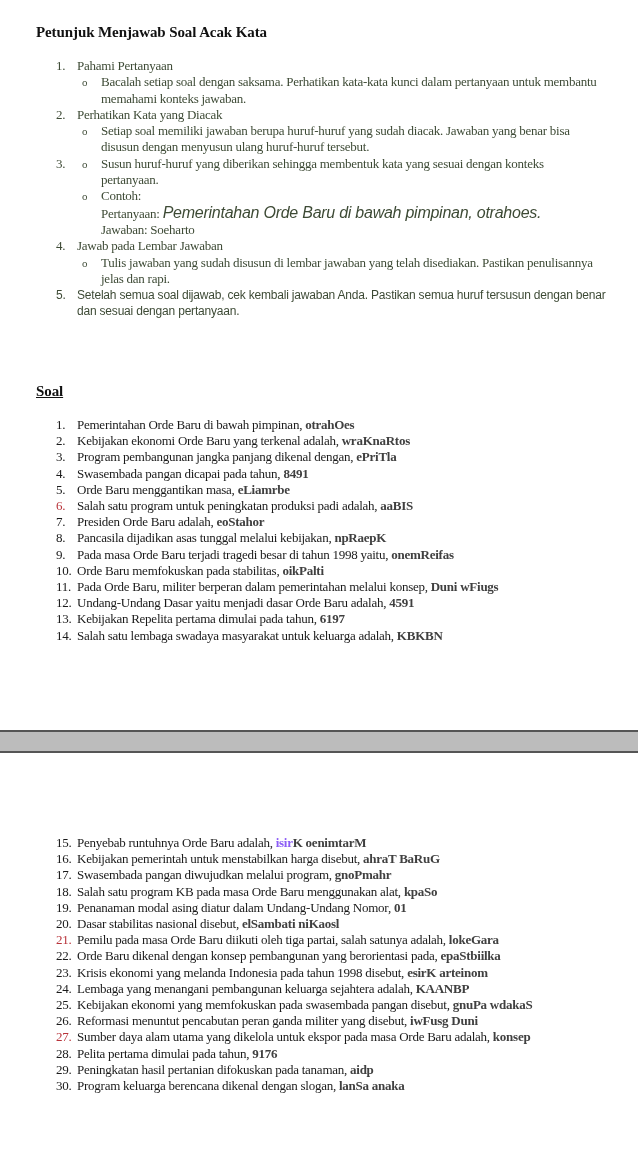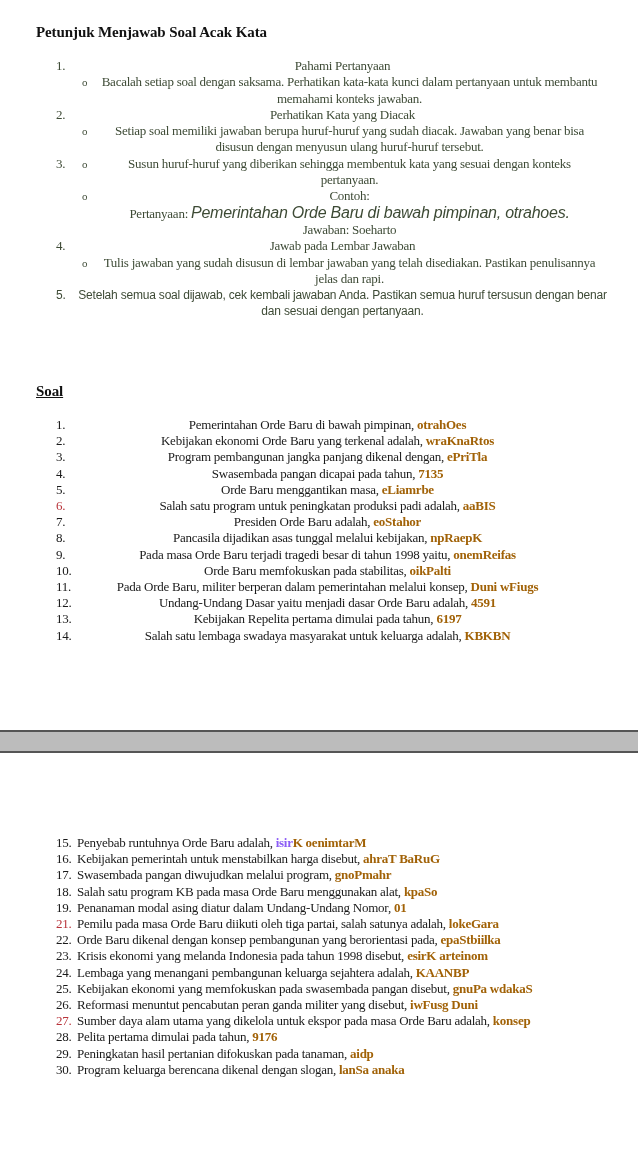--- a/index.html
+++ b/index.html
@@ -13,21 +13,21 @@
       position: relative;
       overflow: hidden;
       font-family: "Liberation Serif", serif;
     }
     .page {
       position: absolute;
       left: 0;
       width: 638px;
       background: #ffffff;
     }
-    #page1 { top: 0; height: 730px; text-align: center; }
+    #page1 { top: 0; height: 730px; }
     #page2 { top: 753px; height: 406px; padding-left: 32px; }
 
     .heading {
       position: absolute;
       left: 36px;
       font-weight: bold;
       font-size: 15px;
       color: #111111;
       margin: 0;
       letter-spacing: -0.1px;
@@ -98,21 +98,21 @@
       padding-right: 60px;
     }
     .q .num {
       position: absolute;
       left: 56px;
       top: 0;
     }
     .q .num.red-num { color: #b8333a; }
     .ans {
       font-weight: bold;
-      color: #a16207;
+      color: #404040;
     }
     .ans-black {
       font-weight: bold;
       color: #8b5cf6;
     }
 
     
     #page-break {
       position: absolute;
       left: 0;
@@ -182,21 +182,21 @@
       <span>Setelah semua soal dijawab, cek kembali jawaban Anda. Pastikan semua huruf tersusun dengan benar dan sesuai dengan pertanyaan.</span>
     </div>
   </div>
 
   <h2 class="heading" id="soal-heading">Soal</h2>
 
   <div class="soal-list" id="soal-list-1">
     <div class="q"><span class="num">1.</span><span>Pemerintahan Orde Baru di bawah pimpinan, </span><span class="ans">otrahOes</span></div>
     <div class="q"><span class="num">2.</span><span>Kebijakan ekonomi Orde Baru yang terkenal adalah, </span><span class="ans">wraKnaRtos</span></div>
     <div class="q"><span class="num">3.</span><span>Program pembangunan jangka panjang dikenal dengan, </span><span class="ans">ePriTla</span></div>
-    <div class="q"><span class="num">4.</span><span>Swasembada pangan dicapai pada tahun, </span><span class="ans">7135</span></div>
+    <div class="q"><span class="num">4.</span><span>Swasembada pangan dicapai pada tahun, </span><span class="ans">8491</span></div>
     <div class="q"><span class="num">5.</span><span>Orde Baru menggantikan masa, </span><span class="ans">eLiamrbe</span></div>
     <div class="q"><span class="num red-num">6.</span><span>Salah satu program untuk peningkatan produksi padi adalah, </span><span class="ans">aaBIS</span></div>
     <div class="q"><span class="num">7.</span><span>Presiden Orde Baru adalah, </span><span class="ans">eoStahor</span></div>
     <div class="q"><span class="num">8.</span><span>Pancasila dijadikan asas tunggal melalui kebijakan, </span><span class="ans">npRaepK</span></div>
     <div class="q"><span class="num">9.</span><span>Pada masa Orde Baru terjadi tragedi besar di tahun 1998 yaitu, </span><span class="ans">onemReifas</span></div>
     <div class="q"><span class="num">10.</span><span>Orde Baru memfokuskan pada stabilitas, </span><span class="ans">oikPalti</span></div>
     <div class="q"><span class="num">11.</span><span>Pada Orde Baru, militer berperan dalam pemerintahan melalui konsep, </span><span class="ans">Duni wFiugs</span></div>
     <div class="q"><span class="num">12.</span><span>Undang-Undang Dasar yaitu menjadi dasar Orde Baru adalah, </span><span class="ans">4591</span></div>
     <div class="q"><span class="num">13.</span><span>Kebijakan Repelita pertama dimulai pada tahun, </span><span class="ans">6197</span></div>
     <div class="q"><span class="num">14.</span><span>Salah satu lembaga swadaya masyarakat untuk keluarga adalah, </span><span class="ans">KBKBN</span></div>
@@ -205,20 +205,21 @@
 
 <div id="page-break"></div>
 
 <div class="page" id="page2">
   <div class="soal-list" id="soal-list-2">
     <div class="q"><span class="num">15.</span><span>Penyebab runtuhnya Orde Baru adalah, </span><span class="ans-black">isir</span><span class="ans">K oenimtarM</span></div>
     <div class="q"><span class="num">16.</span><span>Kebijakan pemerintah untuk menstabilkan harga disebut, </span><span class="ans">ahraT BaRuG</span></div>
     <div class="q"><span class="num">17.</span><span>Swasembada pangan diwujudkan melalui program, </span><span class="ans">gnoPmahr</span></div>
     <div class="q"><span class="num">18.</span><span>Salah satu program KB pada masa Orde Baru menggunakan alat, </span><span class="ans">kpaSo</span></div>
     <div class="q"><span class="num">19.</span><span>Penanaman modal asing diatur dalam Undang-Undang Nomor, </span><span class="ans">01</span></div>
+    <div class="q"><span class="num">20.</span><span>Dasar stabilitas nasional disebut, </span><span class="ans">elSambati niKaosl</span></div>
     <div class="q"><span class="num red-num">21.</span><span>Pemilu pada masa Orde Baru diikuti oleh tiga partai, salah satunya adalah, </span><span class="ans">lokeGara</span></div>
     <div class="q"><span class="num">22.</span><span>Orde Baru dikenal dengan konsep pembangunan yang berorientasi pada, </span><span class="ans">epaStbiilka</span></div>
     <div class="q"><span class="num">23.</span><span>Krisis ekonomi yang melanda Indonesia pada tahun 1998 disebut, </span><span class="ans">esirK arteinom</span></div>
     <div class="q"><span class="num">24.</span><span>Lembaga yang menangani pembangunan keluarga sejahtera adalah, </span><span class="ans">KAANBP</span></div>
     <div class="q"><span class="num">25.</span><span>Kebijakan ekonomi yang memfokuskan pada swasembada pangan disebut, </span><span class="ans">gnuPa wdakaS</span></div>
     <div class="q"><span class="num">26.</span><span>Reformasi menuntut pencabutan peran ganda militer yang disebut, </span><span class="ans">iwFusg Duni</span></div>
     <div class="q"><span class="num red-num">27.</span><span>Sumber daya alam utama yang dikelola untuk ekspor pada masa Orde Baru adalah, </span><span class="ans">konsep</span></div>
     <div class="q"><span class="num">28.</span><span>Pelita pertama dimulai pada tahun, </span><span class="ans">9176</span></div>
     <div class="q"><span class="num">29.</span><span>Peningkatan hasil pertanian difokuskan pada tanaman, </span><span class="ans">aidp</span></div>
     <div class="q"><span class="num">30.</span><span>Program keluarga berencana dikenal dengan slogan, </span><span class="ans">lanSa anaka</span></div>

